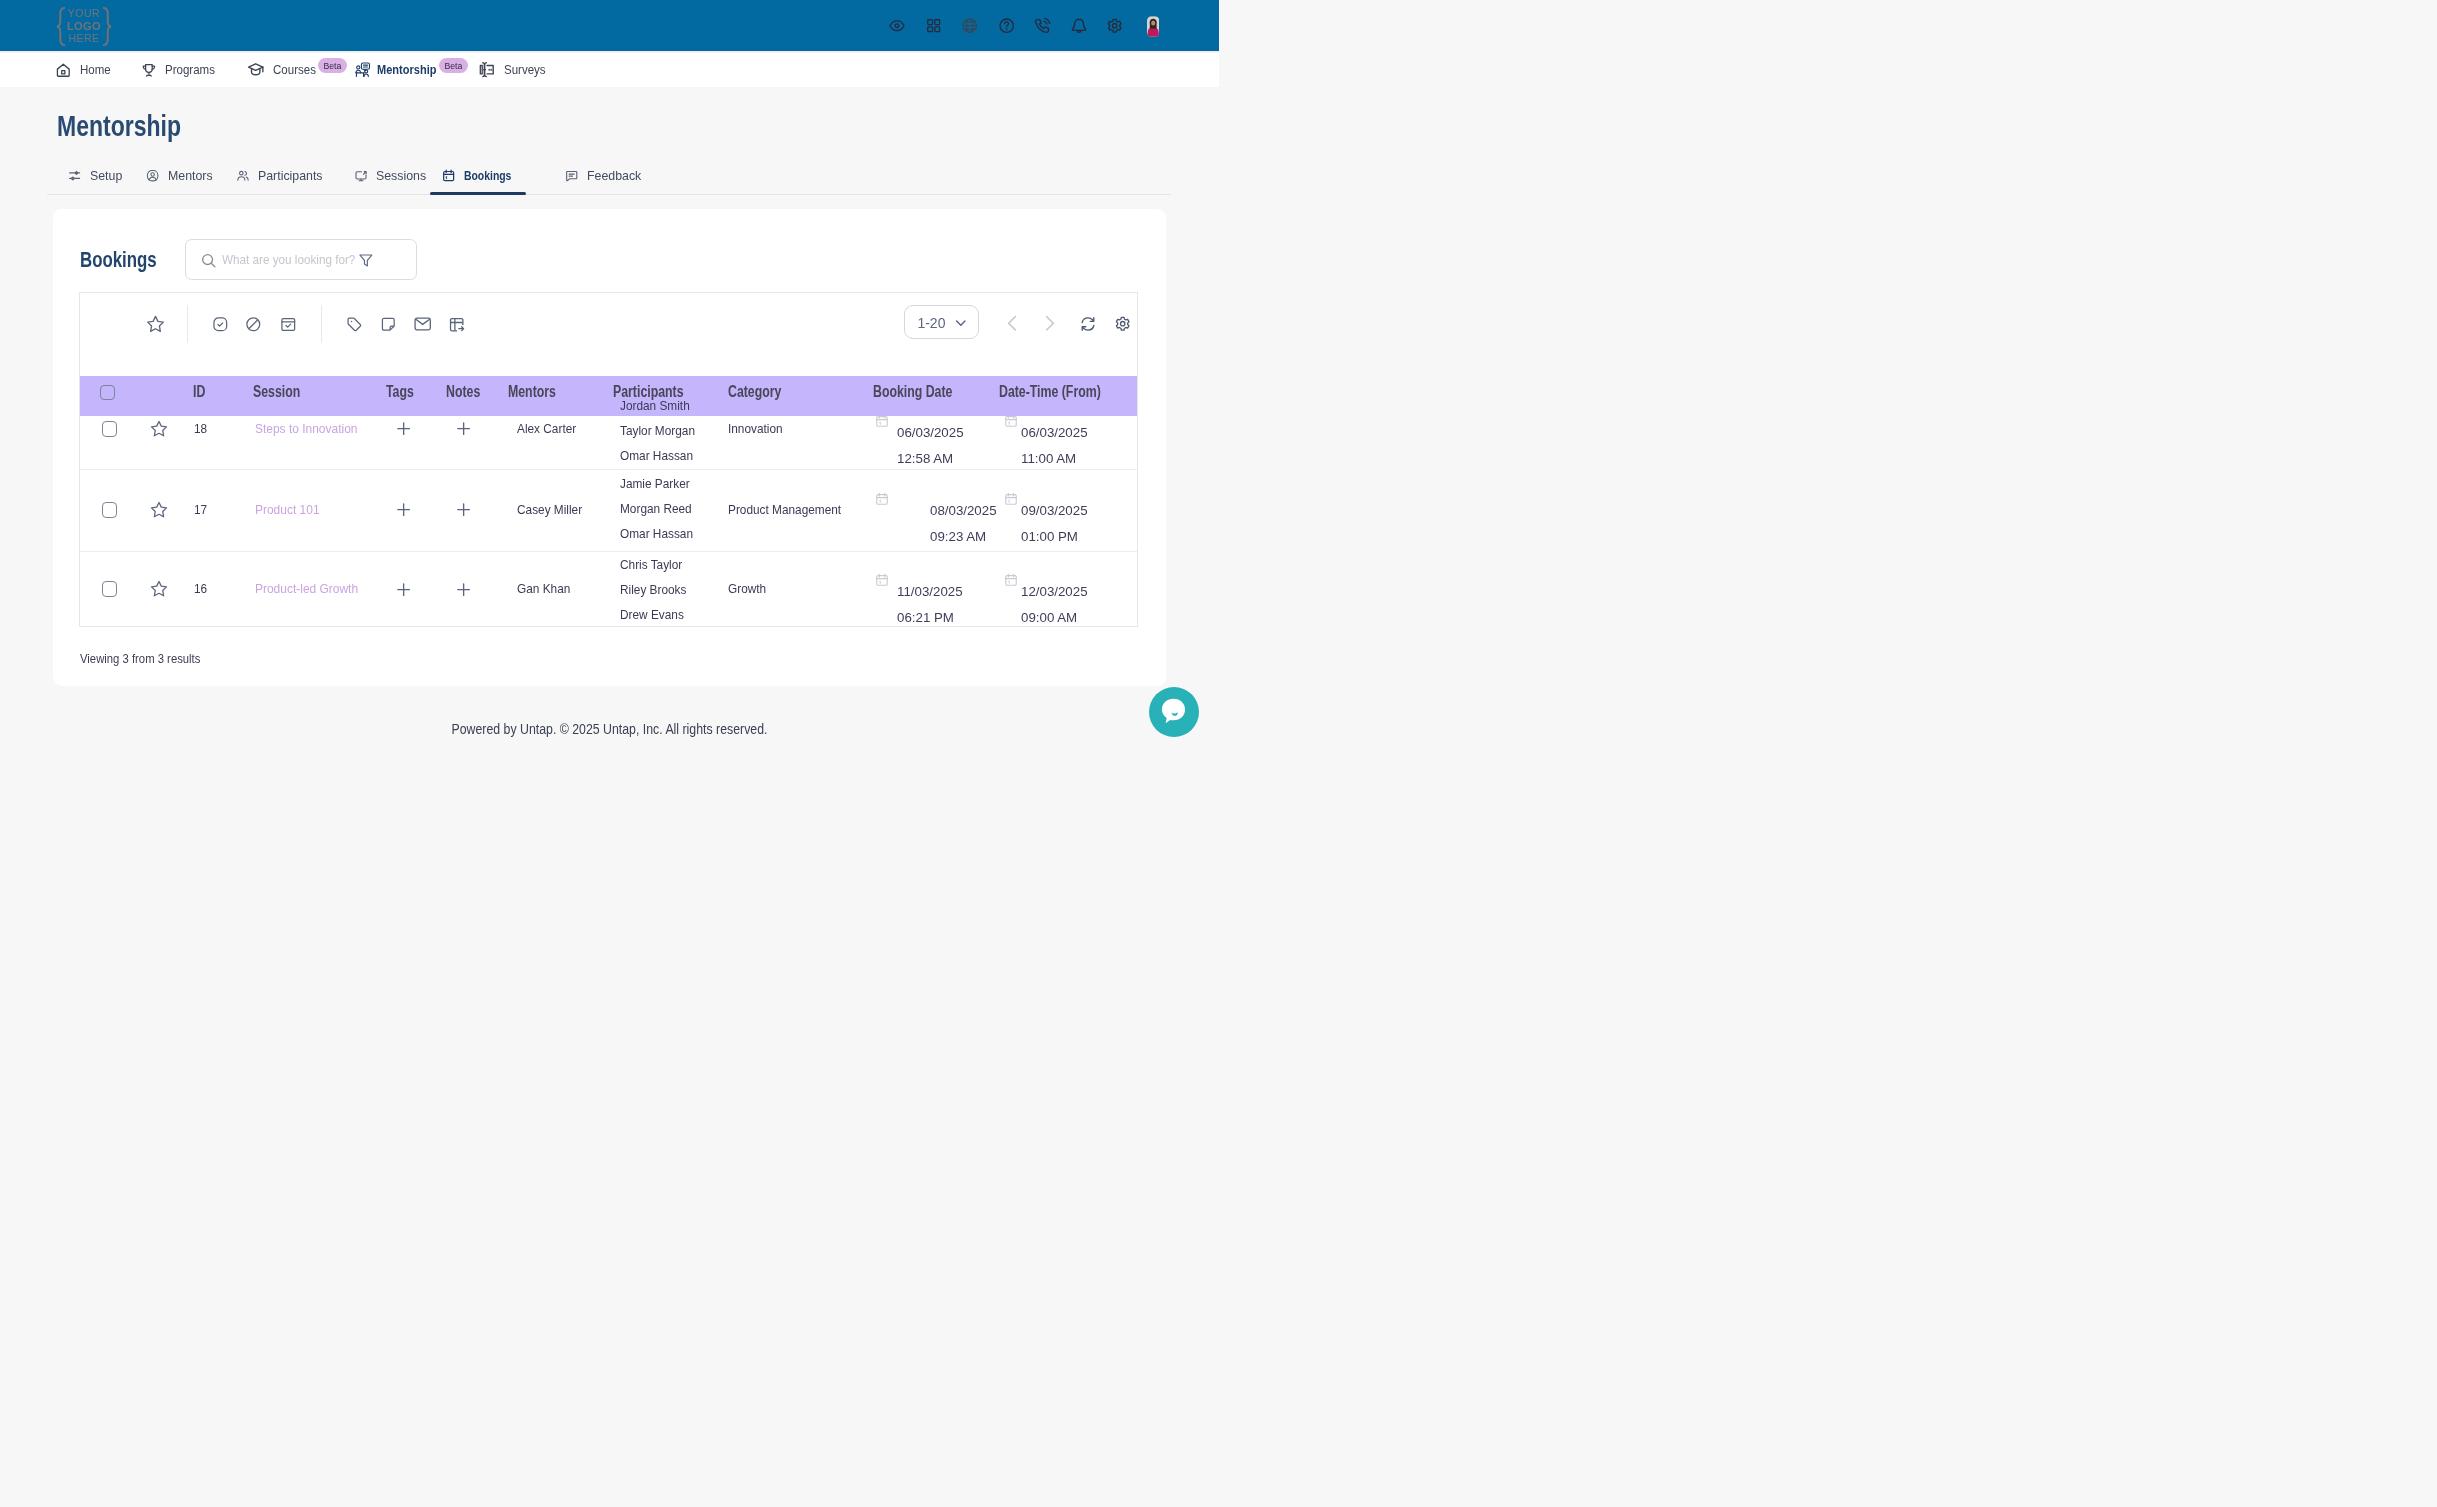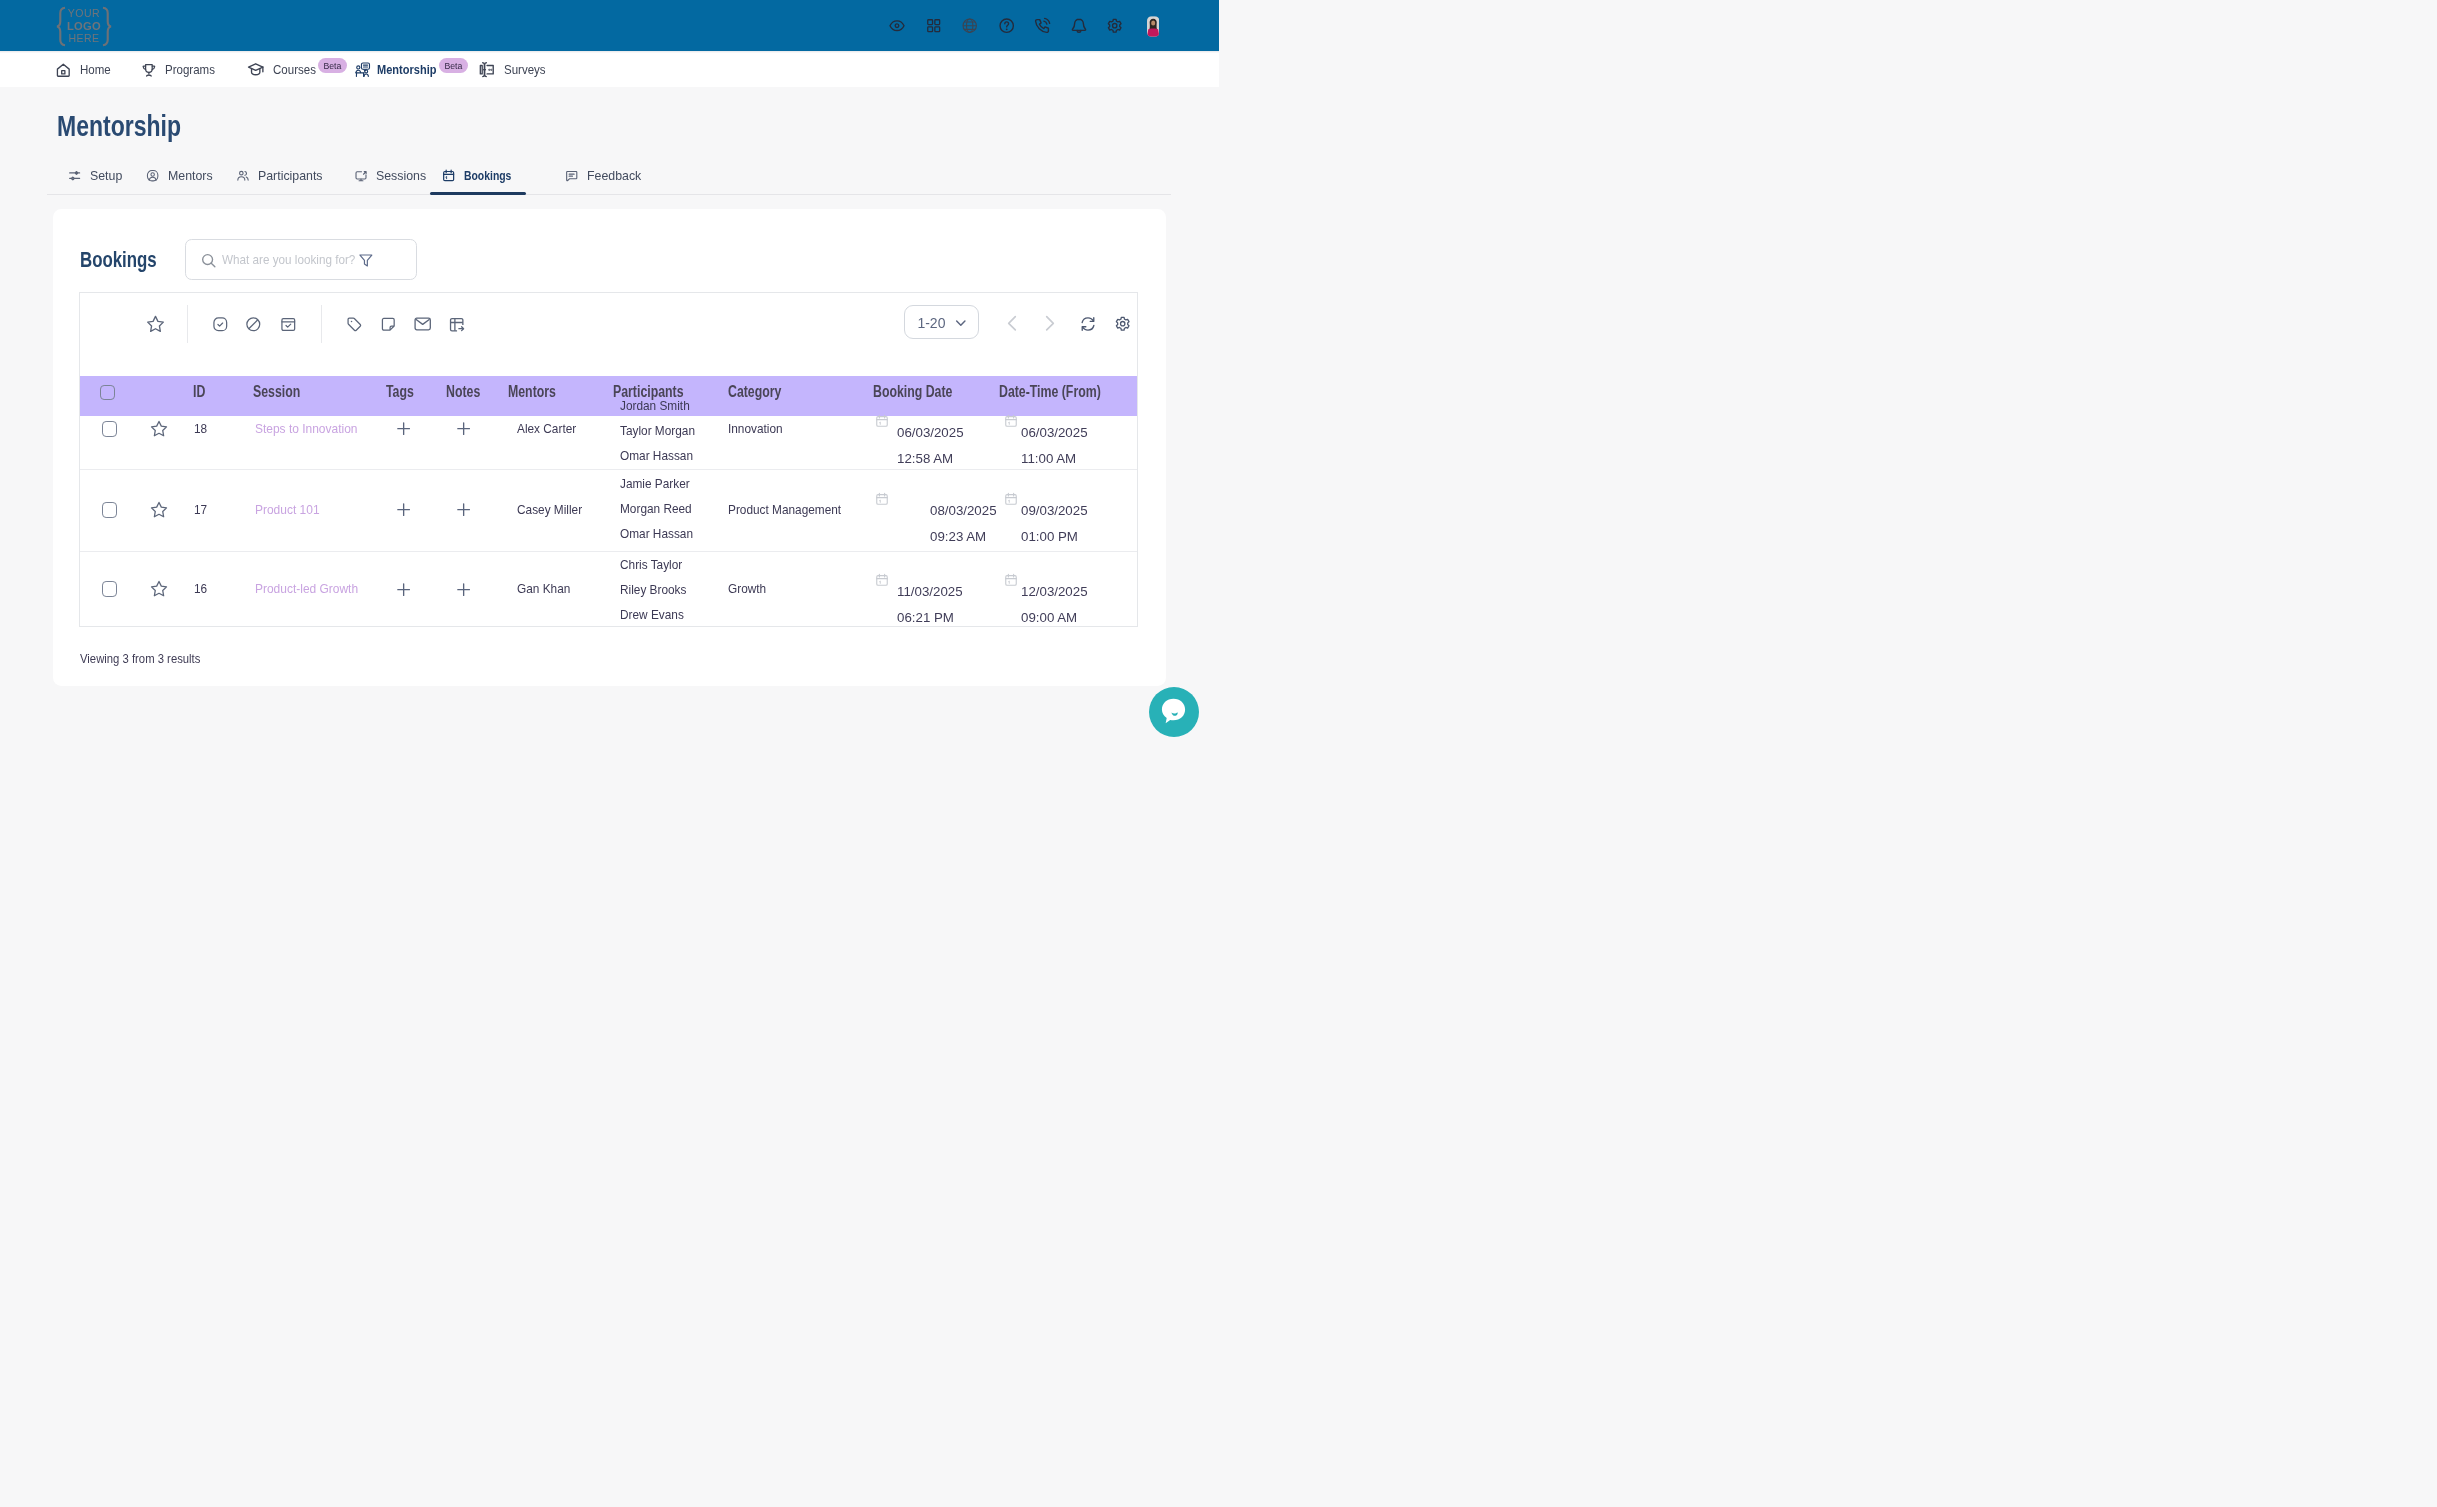--- a/index.html
+++ b/index.html
@@ -387,20 +387,21 @@
       <svg class="abs" style="left:924px;top:280px" width="14" height="14" viewBox="0 0 24 24" fill="none" stroke="#c8cbd1" stroke-width="1.9" stroke-linecap="round" stroke-linejoin="round">
           <rect x="3" y="4.5" width="18" height="16.5" rx="2.2"></rect>
           <path d="M3 9.7 H21"></path>
           <path d="M7.5 2.2 V6.7 M16.5 2.2 V6.7"></path>
           <path d="M7.8 14.8 L9.1 13.8 V17.8" stroke-width="1.5"></path>
         </svg>
       <div class="dt" style="left:941px;top:274px">12/03/2025<br>09:00 AM</div>
     </div>
     <div id="viewing">Viewing 3 from 3 results</div>
   </div>
+  <div id="footer"><span>Powered by Untap. © 2025 Untap, Inc. All rights reserved.</span></div>
   <div id="chat">
     <svg class="abs" style="left:12.4px;top:10.8px" width="25" height="26.5" viewBox="0 0 30 32">
         <path d="M15 1 C23 1 29 6.5 29 14 C29 21.5 23 27 15 27 C13.6 27 12.3 26.8 11 26.5 L5.5 30.5 L6.8 24.2 C3.2 21.8 1 18.2 1 14 C1 6.5 7 1 15 1 Z" fill="#fff"></path>
         <path d="M12.5 17.5 C14.5 19.2 18 19 19.8 17.2 C20.4 18.6 19.9 20.3 18.4 21.1 C16.2 22.3 13.4 21.2 12.5 17.5 Z" fill="#28b1b7"></path>
       </svg>
   </div>
 </div>
 
 
 </body></html>

